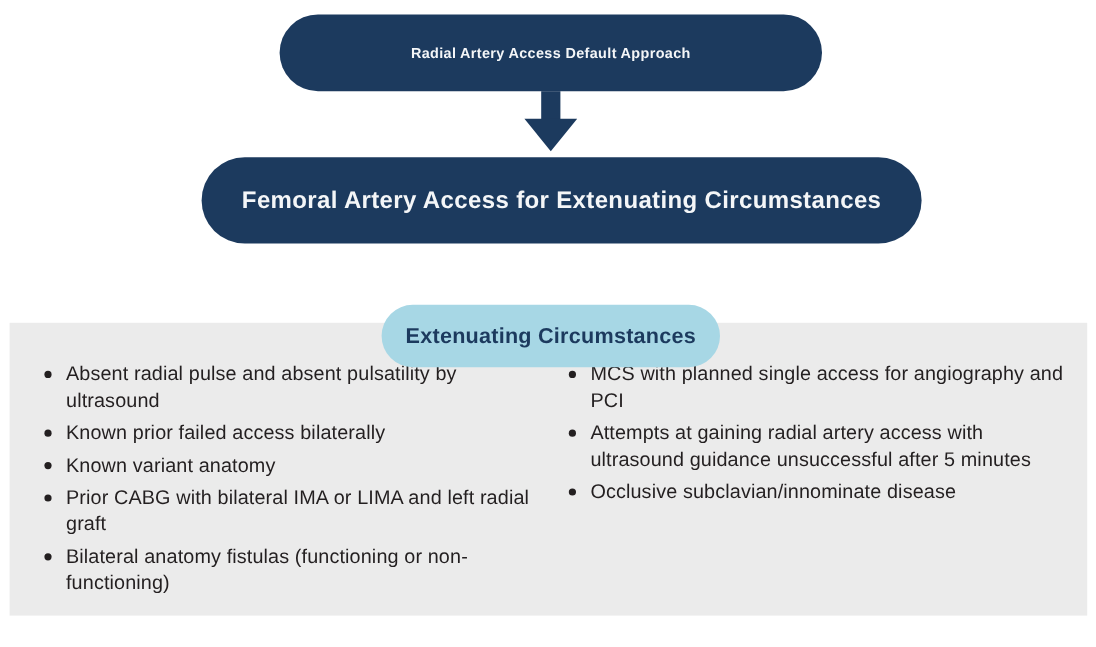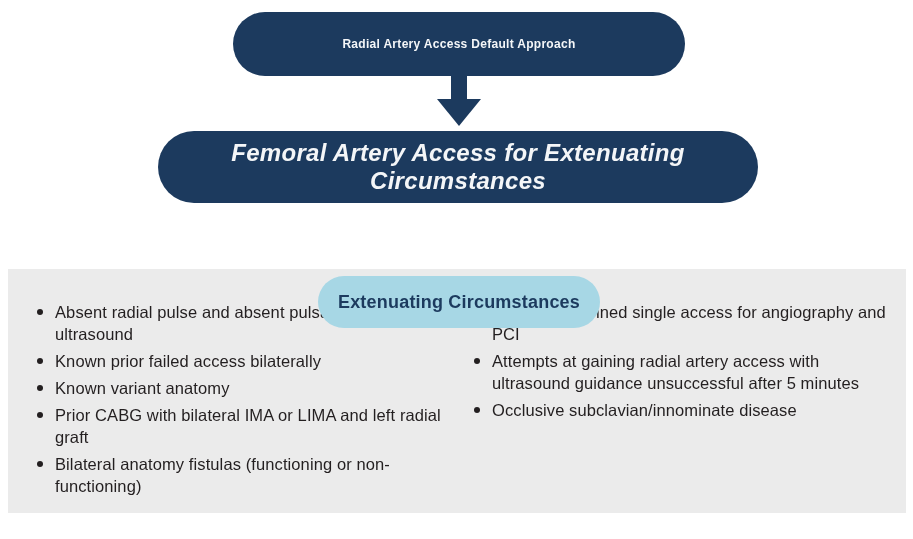--- a/index.html
+++ b/index.html
@@ -23,25 +23,24 @@
     text-align: center;
     letter-spacing: 0.3px;
   }
   .pill-top {
     left: 233px; top: 12px;
     width: 452px; height: 64px;
     border-radius: 32px;
     font-size: 12px;
   }
   .pill-mid {
-    left: 158px; top: 131px;
+    left: 168px; top: 131px;
     width: 600px; height: 72px;
     border-radius: 36px;
-    font-size: 24px;
-    font-style: italic;
+    font-size: 20px;
   }
 
   
   .arrow { position: absolute; left: 437px; top: 76px; width: 44px; height: 50px; }
   .arrow-stem {
     position: absolute; left: 14px; top: 0;
     width: 16px; height: 24px;
     background: #1c3a5e;
   }
   .arrow-head {
@@ -90,21 +89,20 @@
     border-radius: 26px;
     background: #a7d7e5;
     color: #1c3a5e;
     font-weight: bold;
     font-size: 18px;
     letter-spacing: 0.2px;
     display: flex;
     align-items: center;
     justify-content: center;
     z-index: 2;
-    margin-top: 22px;
   }
 </style>
 </head>
 <body>
 
 <div class="stage">
 
   <div class="pill pill-top">Radial Artery Access Default Approach</div>
 
   <div class="arrow">

